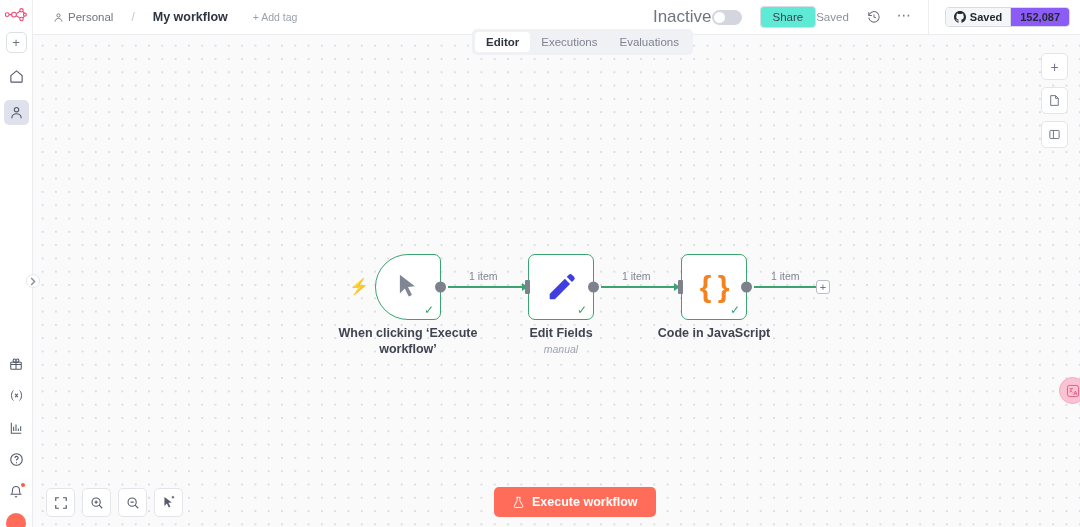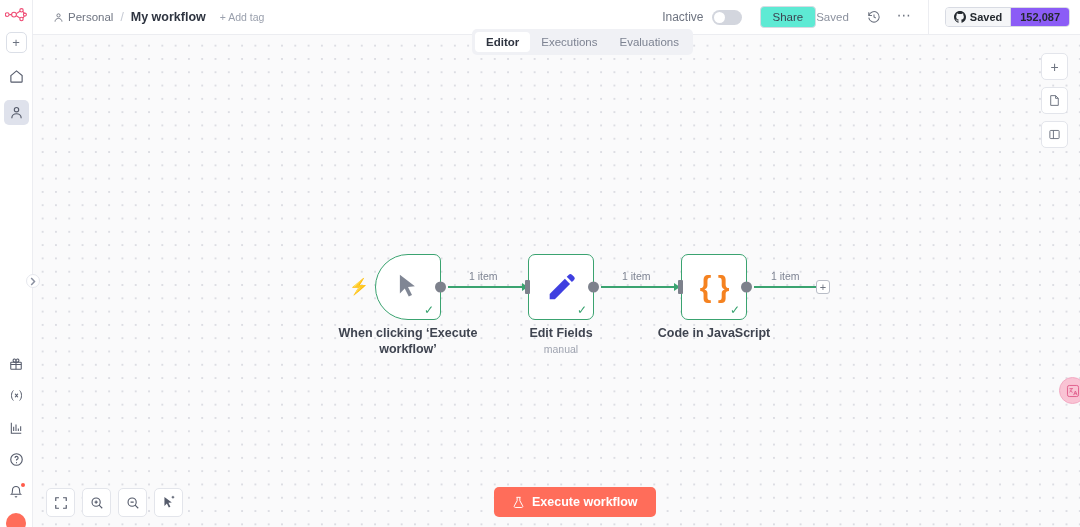--- a/index.html
+++ b/index.html
@@ -63,34 +63,34 @@
 
   
   .topbar {
     position: absolute; left: 33px; top: 0;
     width: 1047px; height: 35px;
     background: #fff;
     border-bottom: 1px solid #ecedf1;
     display: flex; align-items: center;
     z-index: 30;
   }
-  .crumb-left { display: flex; align-items: center; padding-left: 20px; gap: 7px; }
+  .crumb-left { display: flex; align-items: center; padding-left: 20px; gap: 18px; }
   .crumb-personal {
     display: flex; align-items: center; gap: 4px;
     font-size: 11.5px; color: #6e7481; cursor: pointer;
   }
   .crumb-sep { color: #c4c8d2; font-size: 12px; }
   .crumb-name { font-size: 12.5px; color: #2e3440; font-weight: 600; cursor: pointer; }
   .add-tag { font-size: 10.5px; color: #9aa0ad; margin-left: 7px; cursor: pointer; }
 
   .top-right {
     margin-left: auto; display: flex; align-items: center;
     height: 100%; padding-right: 10px; gap: 0;
   }
-  .inactive-label { font-size: 12px; color: #6e7481; margin-right: 8px; }
+  .inactive-label { font-size: 17px; color: #6e7481; }
   .toggle {
     width: 30px; height: 15px; border-radius: 8px;
     background: #d3d6de; position: relative; cursor: pointer;
   }
   .toggle::after {
     content: ""; position: absolute; left: 2px; top: 2px;
     width: 11px; height: 11px; border-radius: 50%; background: #fff;
   }
   .share-btn {
     margin-left: 18px;
@@ -398,21 +398,21 @@
       <div class="node-box">
         <svg width="32" height="32" viewBox="0 0 24 24" fill="#3f3fe0">
           <path d="M3.5 17.2L14.9 5.8l3.9 3.9L7.4 21.1H3.5z"></path>
           <path d="M16.3 4.4l1.6-1.6a1.6 1.6 0 0 1 2.3 0l1.6 1.6a1.6 1.6 0 0 1 0 2.3l-1.6 1.6z"></path>
         </svg>
         <span class="node-check">✓</span>
         <span class="port-in"></span>
         <span class="port-out"></span>
       </div>
       <div class="node-title">Edit Fields</div>
-      <div class="node-sub" style="top:89px;">manual</div>
+      <div class="node-sub" style="top:89px;font-style:italic;">manual</div>
     </div>
 
     <div class="conn" style="left:568px; top:251px; width:76px;"></div>
     <div class="conn-arrow" style="left:641px; top:247.5px;"></div>
     <span class="conn-label" style="left:589px; top:235px;">1 item</span>
 
     <div class="node-wrap" style="left:648px; top:219px;">
       <div class="node-box">
         <span style="font-size:30px; color:#f58220; font-weight:600; font-family:'Liberation Sans',sans-serif; letter-spacing:-1px;">{&nbsp;}</span>
         <span class="node-check">✓</span>

